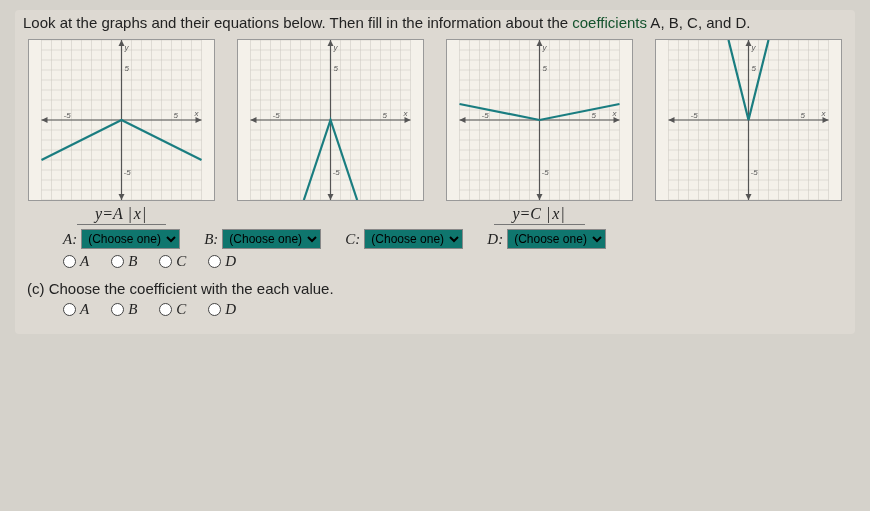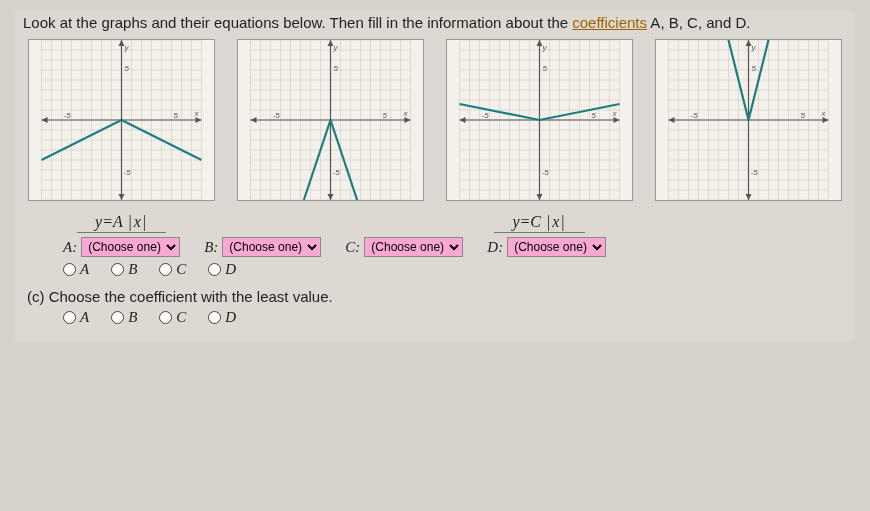--- a/index.html
+++ b/index.html
@@ -14,22 +14,21 @@
   .inner {
     background: #ddd9d2;
     border-radius: 4px;
     padding: 4px 8px 8px 8px;
   }
   .prompt {
     margin: 0 0 8px 0;
     font-size: 15px;
   }
   .coef-link {
-    color: #a16207;
-    text-decoration: underline;
+    color: #14532d;
     cursor: pointer;
   }
   .graph-row {
     display: flex;
     gap: 12px;
     margin-bottom: 4px;
   }
   .graph-cell {
     flex: 1;
     display: flex;
@@ -75,21 +74,21 @@
     display: flex;
     align-items: center;
     gap: 4px;
     font-style: italic;
     font-family: 'Times New Roman', serif;
     font-size: 15px;
   }
   select.chooser {
     font-size: 12px;
     padding: 1px 2px;
-    background: #f9a8d4;
+    background: #0f766e;
     border: 1px solid #888;
   }
   .radio-row {
     margin: 4px 0 8px 40px;
     display: flex;
     gap: 22px;
     font-family: 'Times New Roman', serif;
     font-style: italic;
     font-size: 15px;
   }
@@ -102,21 +101,21 @@
     width: 11px;
     height: 11px;
     border: 1px solid #444;
     border-radius: 50%;
     display: inline-block;
     background: #fff;
   }
   .eq-underline {
     border-bottom: 1px solid #777;
     padding: 0 18px 1px 18px;
-    margin-top: 12px;
+    margin-top: 4px;
   }
 </style>
 </head>
 <body>
 
 <div class="inner">
 
 <p class="prompt">
   <span>Look at the graphs and their equations below. Then fill in the information about the </span><span class="coef-link">coefficients</span><span> A, B, C, and D.</span>
 </p>
@@ -373,21 +372,21 @@
   <label class="radio-opt">
         <span class="radio-circ"></span>
         <span>C</span>
       </label>
   <label class="radio-opt">
         <span class="radio-circ"></span>
         <span>D</span>
       </label>
 </div>
 
-<div class="q-block">(c) Choose the coefficient with the least value.</div>
+<div class="q-block">(c) Choose the coefficient with the each value.</div>
 <div class="radio-row">
   <label class="radio-opt">
         <span class="radio-circ"></span>
         <span>A</span>
       </label>
   <label class="radio-opt">
         <span class="radio-circ"></span>
         <span>B</span>
       </label>
   <label class="radio-opt">

